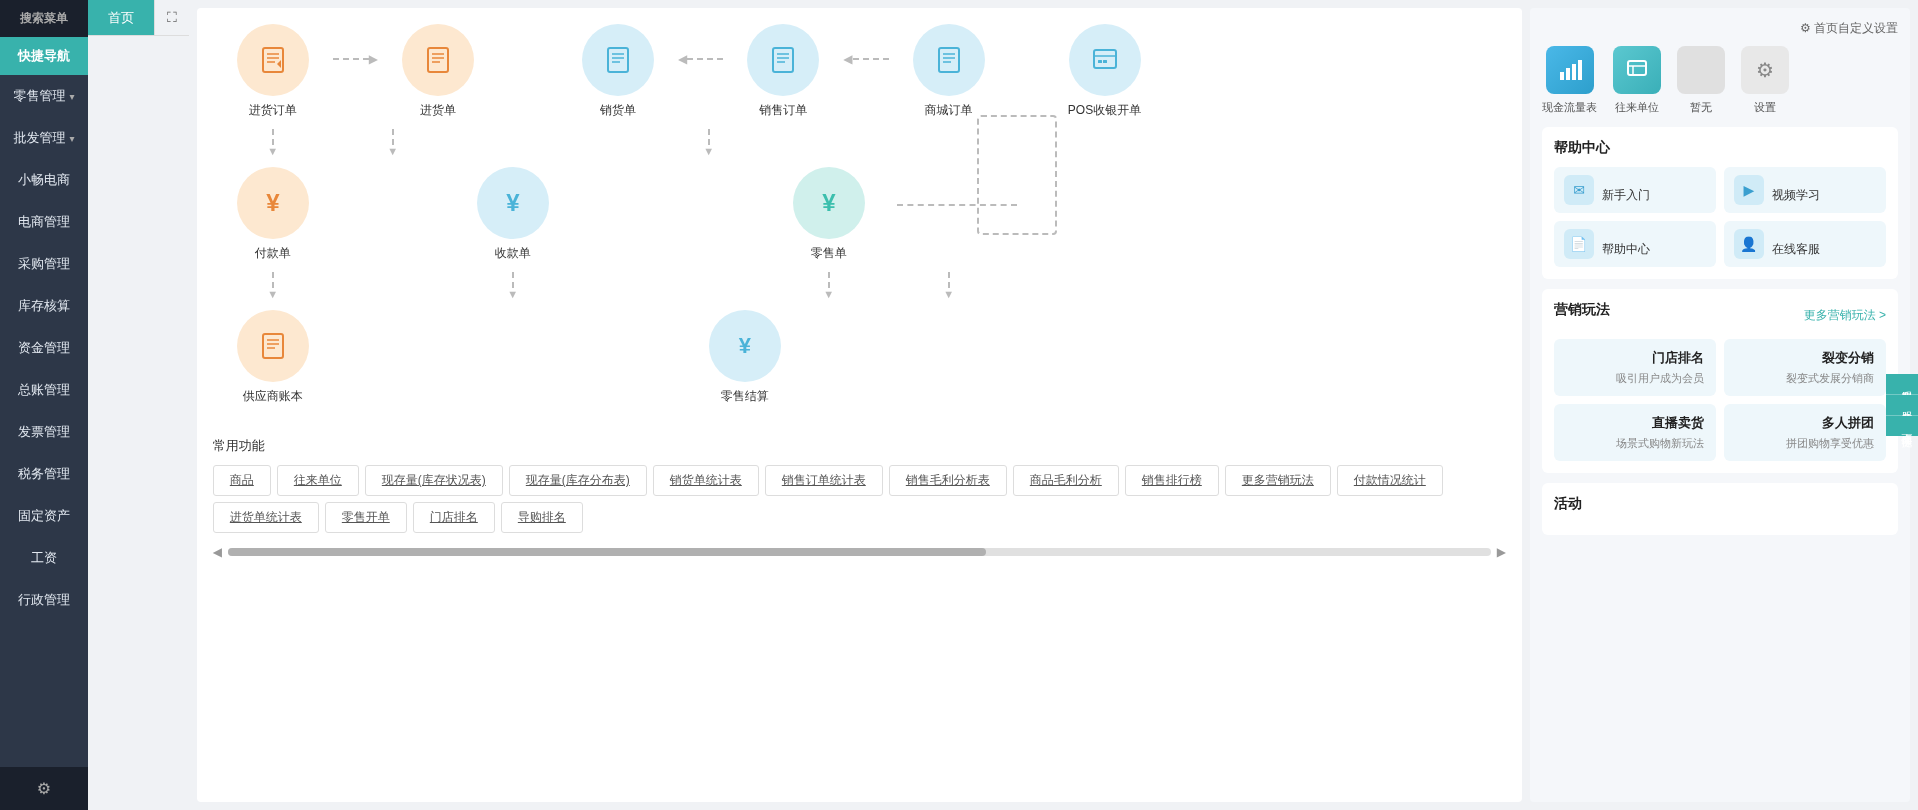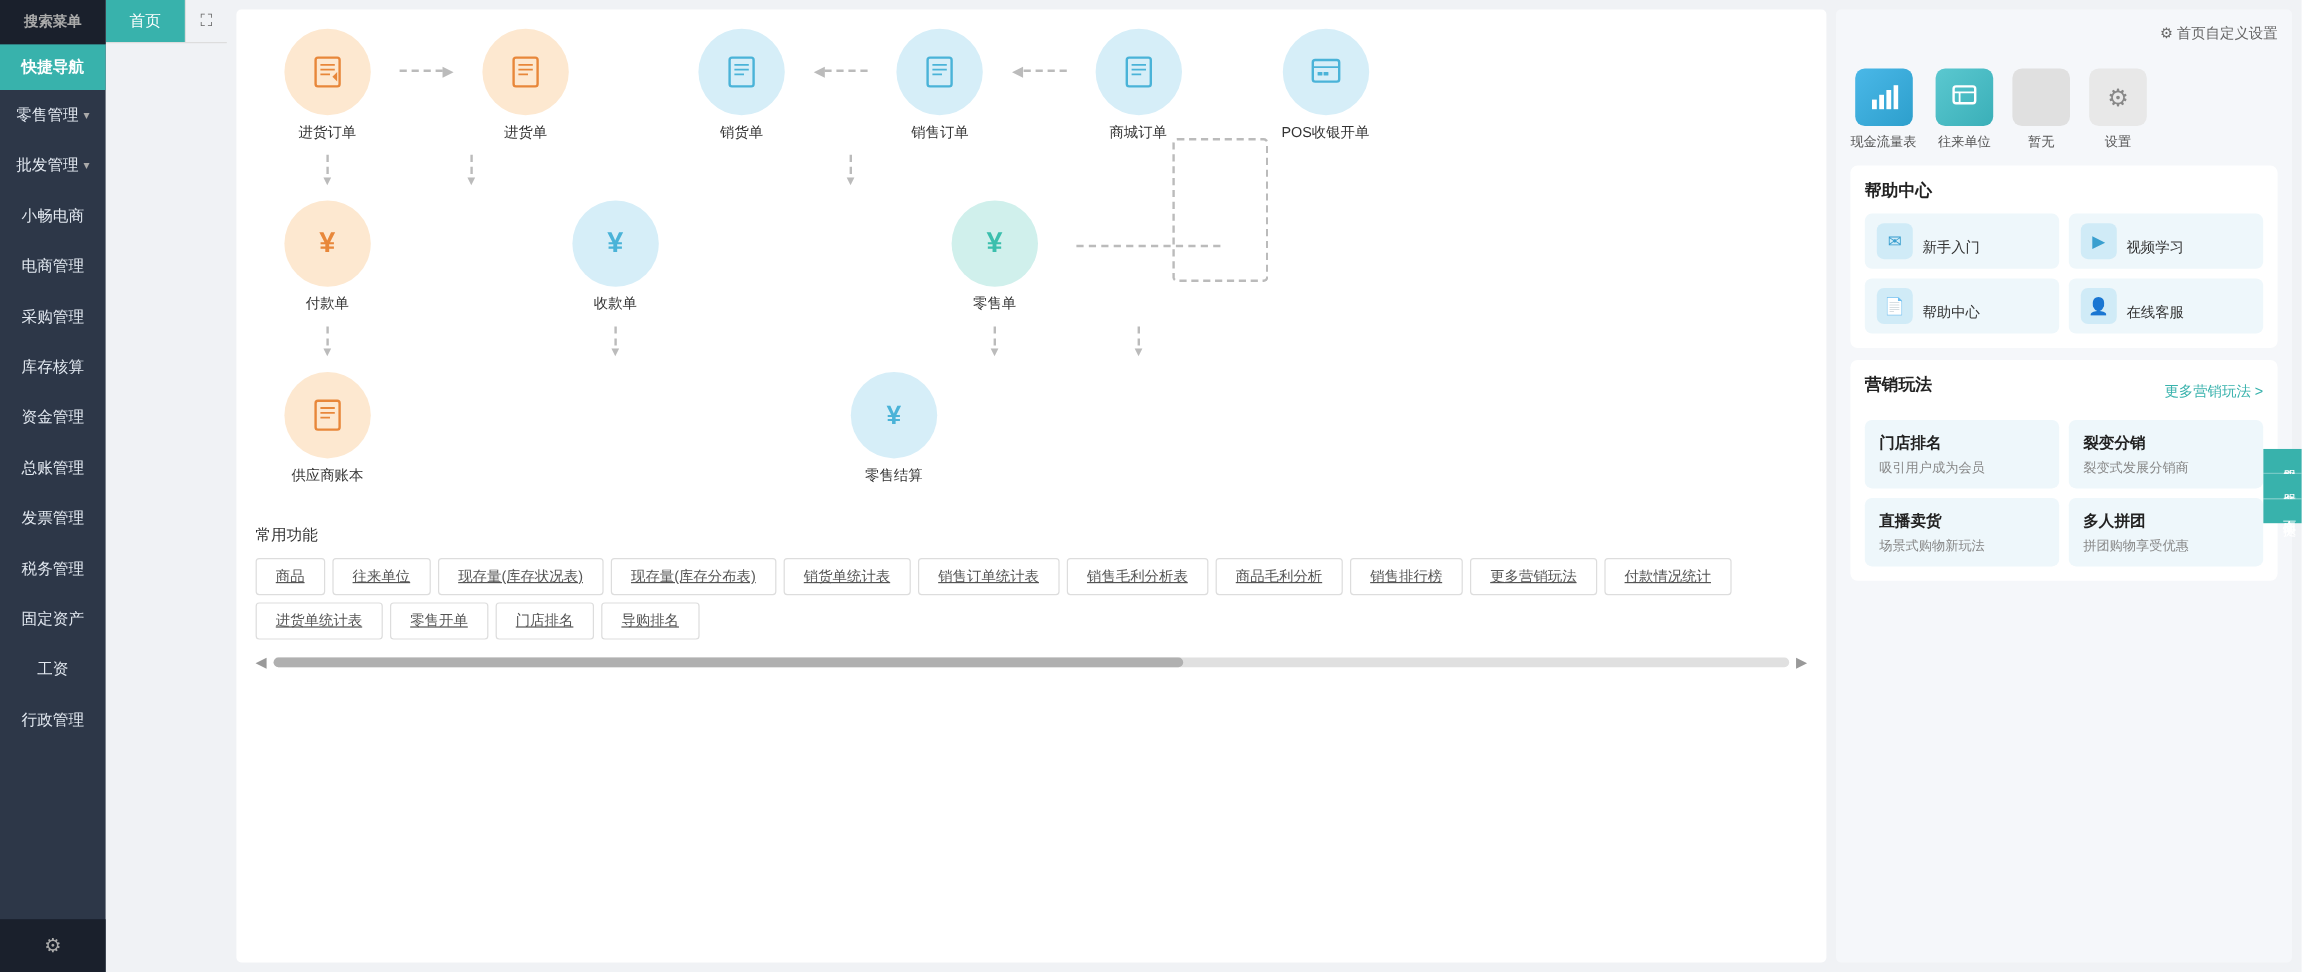--- a/index.html
+++ b/index.html
@@ -285,20 +285,21 @@
       flex-shrink: 0;
     }
     .help-text { font-size: 12px; color: #333; margin-top: 10px; }
 
     
     .marketing-section {
       background: #fff;
       border-radius: 6px;
       padding: 12px;
       margin-bottom: 10px;
+      text-align: right;
     }
     .section-header {
       display: flex;
       justify-content: space-between;
       align-items: center;
       margin-bottom: 10px;
     }
     .more-link { font-size: 12px; color: #38b2ac; cursor: pointer; }
     .marketing-grid {
       display: grid;
@@ -341,21 +342,21 @@
       text-align: center;
       cursor: pointer;
       line-height: 1.3;
       writing-mode: vertical-rl;
       letter-spacing: 1px;
     }
     .float-btn:not(:last-child) { border-bottom: 1px solid rgba(255,255,255,0.3); }
     .settings-row {
       display: flex;
       justify-content: flex-end;
-      margin-bottom: 16px;
+      margin-bottom: 5px;
     }
   </style>
 </head>
 <body>
 
 <div class="sidebar">
   <div class="sidebar-search">搜索菜单</div>
   <div class="sidebar-quick-nav">快捷导航</div>
 
   <div class="sidebar-item">
@@ -719,20 +720,23 @@
             <div class="marketing-item-title">直播卖货</div>
             <div class="marketing-item-desc">场景式购物新玩法</div>
           </div>
           <div class="marketing-item">
             <div class="marketing-item-title">多人拼团</div>
             <div class="marketing-item-desc">拼团购物享受优惠</div>
           </div>
         </div>
       </div>
 
+      <div class="activity-section">
+        <div class="section-title">活动</div>
+      </div>
     </div>
   </div>
 </div>
 
 <div class="float-btns">
   <div class="float-btn">客服热线</div>
   <div class="float-btn">服务社区</div>
   <div class="float-btn">桌面快捷</div>
 </div>
 

